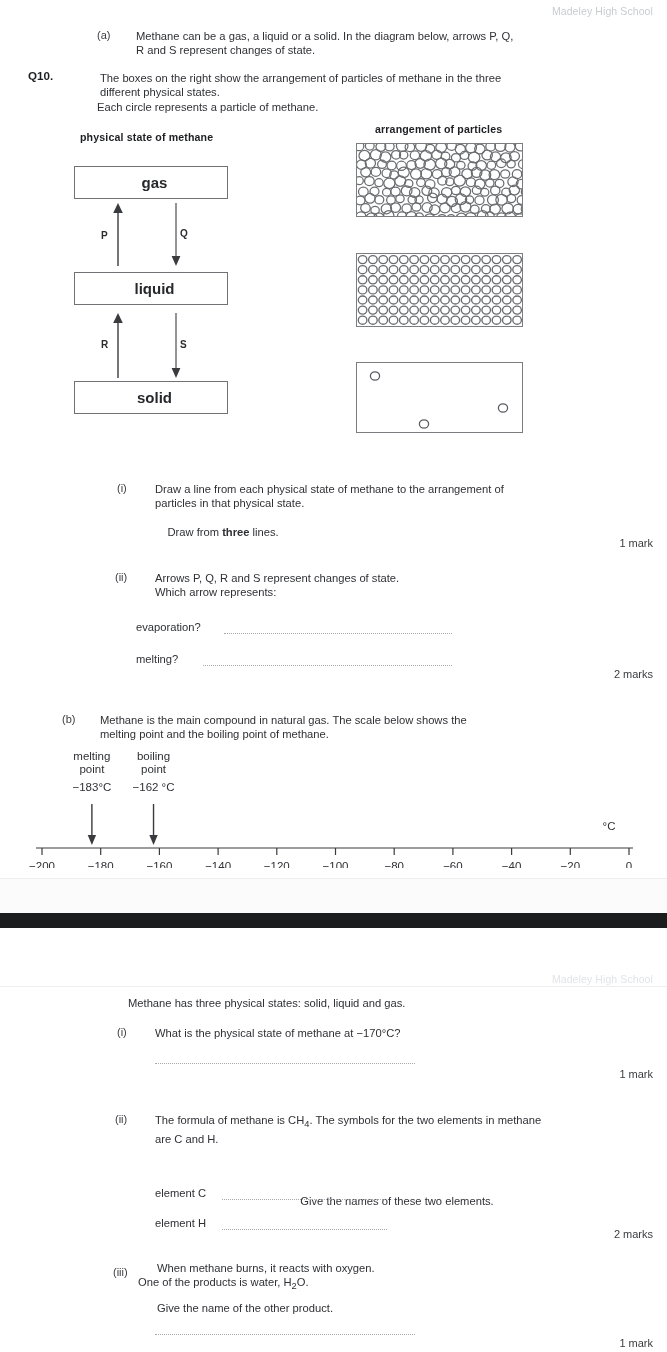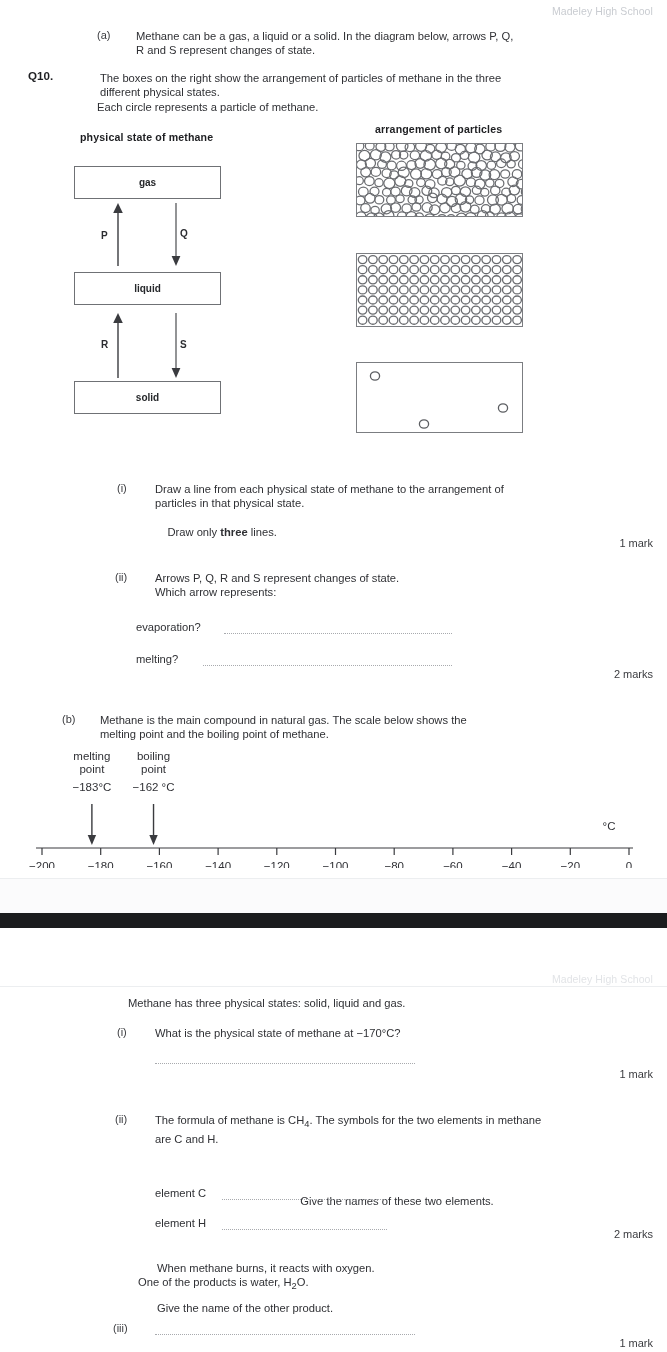--- a/index.html
+++ b/index.html
@@ -73,23 +73,24 @@
   }
 
   
   .statebox {
     position: absolute;
     border: 1px solid #6f7175;
     background: #fff;
     display: flex;
     align-items: center;
     justify-content: center;
-    font-size: 10px;
+    font-size: 15px;
     font-weight: bold;
     color: #26282b;
+    padding-left: 7px;
   }
 
   
   .arrowwrap { position: absolute; }
   .arrowlabel {
     position: absolute;
     font-size: 10px;
     font-weight: bold;
     color: #2b2c30;
   }
@@ -480,21 +481,21 @@
       <ellipse cx="18" cy="13" rx="4.6" ry="4.2" fill="none" stroke="#5c5e62" stroke-width="1.3"></ellipse>
       <ellipse cx="146" cy="45" rx="4.6" ry="4.2" fill="none" stroke="#5c5e62" stroke-width="1.3"></ellipse>
       <ellipse cx="67" cy="61" rx="4.6" ry="4.2" fill="none" stroke="#5c5e62" stroke-width="1.3"></ellipse>
     </svg>
   </div>
 
   <div class="marker" style="left:117px; top:482px;">(i)</div>
   <div class="txt" style="left:155px; top:482px; width:490px;">Draw a line from each physical state of methane to the arrangement of
 particles in that physical state.</div>
   <div class="txt" style="left:155px; top:511px; width:490px;">
-    <span>Draw only </span><span class="bold">three</span><span> lines.</span>
+    <span>Draw from </span><span class="bold">three</span><span> lines.</span>
   </div>
   <div class="marks" style="top:537px;">1 mark</div>
 
   <div class="marker" style="left:115px; top:571px;">(ii)</div>
   <div class="txt" style="left:155px; top:571px; width:490px;">Arrows P, Q, R and S represent changes of state.
 Which arrow represents:</div>
 
   <div class="txt" style="left:136px; top:620px;">evaporation?</div>
   <div class="dots" style="left:224px; top:633px; width:228px;"></div>
 
@@ -575,21 +576,21 @@
   <div class="txt" style="left:157px; top:1194px; width:480px;text-align:center;">Give the names of these two elements.</div>
 
   <div class="txt" style="left:155px; top:1186px;">element C</div>
   <div class="dots" style="left:222px; top:1199px; width:165px;"></div>
 
   <div class="txt" style="left:155px; top:1216px;">element H</div>
   <div class="dots" style="left:222px; top:1229px; width:165px;"></div>
 
   <div class="marks" style="top:1228px;">2 marks</div>
 
-  <div class="marker" style="left:113px; top:1322px;">(iii)</div>
+  <div class="marker" style="left:113px; top:1266px;">(iii)</div>
   <div class="txt" style="left:157px; top:1261px; width:480px;">When methane burns, it reacts with oxygen.</div>
   <div class="txt" style="left:138px; top:1275px; width:480px;"><span>One of the products is water, H</span><sub>2</sub><span>O.</span></div>
 
   <div class="txt" style="left:157px; top:1301px; width:480px;">Give the name of the other product.</div>
 
   <div class="dots" style="left:155px; top:1334px; width:260px;"></div>
   <div class="marks" style="top:1337px;">1 mark</div>
 </div>
 
 </body></html>

